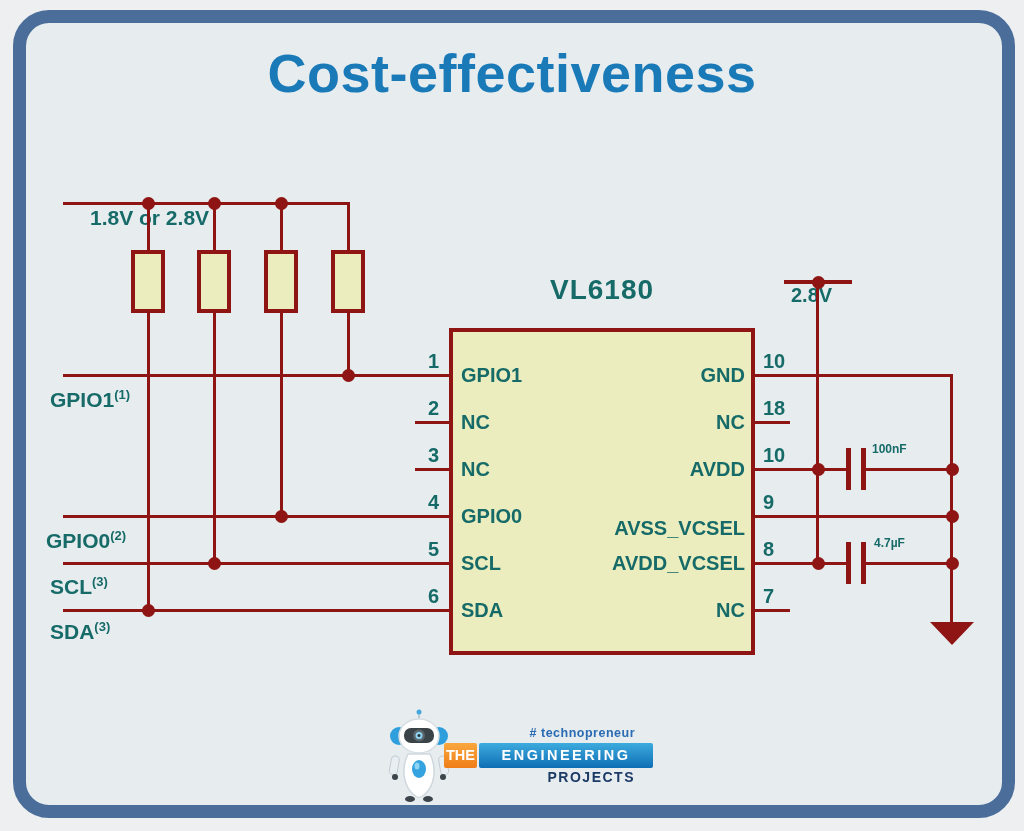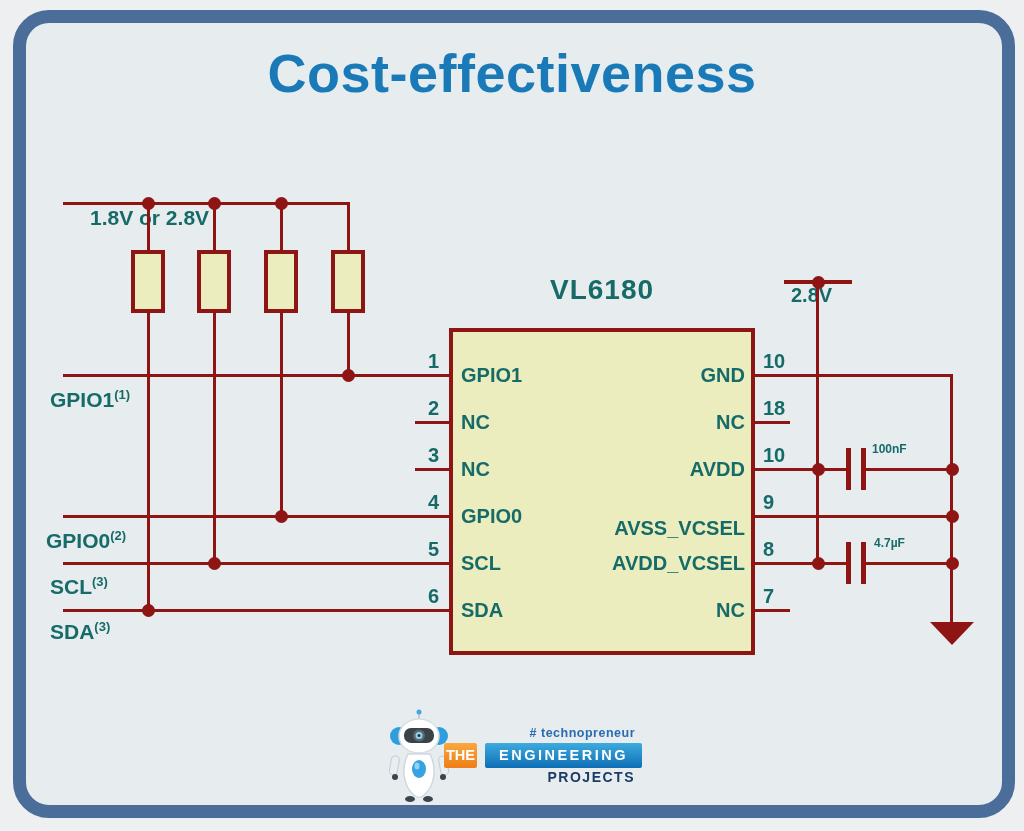--- a/index.html
+++ b/index.html
@@ -60,27 +60,27 @@
   .ic-name{
     position:absolute;left:449px;top:276px;width:306px;text-align:center;
     color:var(--teal);font-weight:bold;font-size:28px;line-height:1;letter-spacing:1px;
   }
   .cap-lbl{position:absolute;color:var(--teal);font-weight:bold;font-size:12px;line-height:1;white-space:nowrap;}
   .logo{position:absolute;left:385px;top:705px;width:255px;height:100px;text-decoration:underline;}
   .logo .tagline{
     position:absolute;right:5px;top:21px;font-size:12.5px;font-weight:bold;
     color:var(--tagline-blue);letter-spacing:0.5px;white-space:nowrap;
   }
-  .logo .badges{position:absolute;left:59px;top:38px;display:flex;gap:8px;}
+  .logo .badges{position:absolute;left:59px;top:38px;display:flex;gap:2px;}
   .badge{
     height:25px;line-height:25px;text-align:center;color:#fff;font-weight:bold;
     font-size:14.5px;border-radius:2px;
   }
   .badge.the{width:33px;background:linear-gradient(#f9a83e,#ef7d17);}
-  .badge.eng{width:157px;background:linear-gradient(#3dabde,#0e6eb5);letter-spacing:2.5px;}
+  .badge.eng{width:174px;background:linear-gradient(#3dabde,#0e6eb5);letter-spacing:2.5px;}
   .logo .projects{
     position:absolute;right:5px;top:64px;font-size:14px;font-weight:bold;
     color:var(--logo-navy);letter-spacing:1.5px;white-space:nowrap;
   }
   .robot{position:absolute;left:3px;top:3px;}
 </style>
 </head>
 <body>
 
 <div class="frame"></div>

